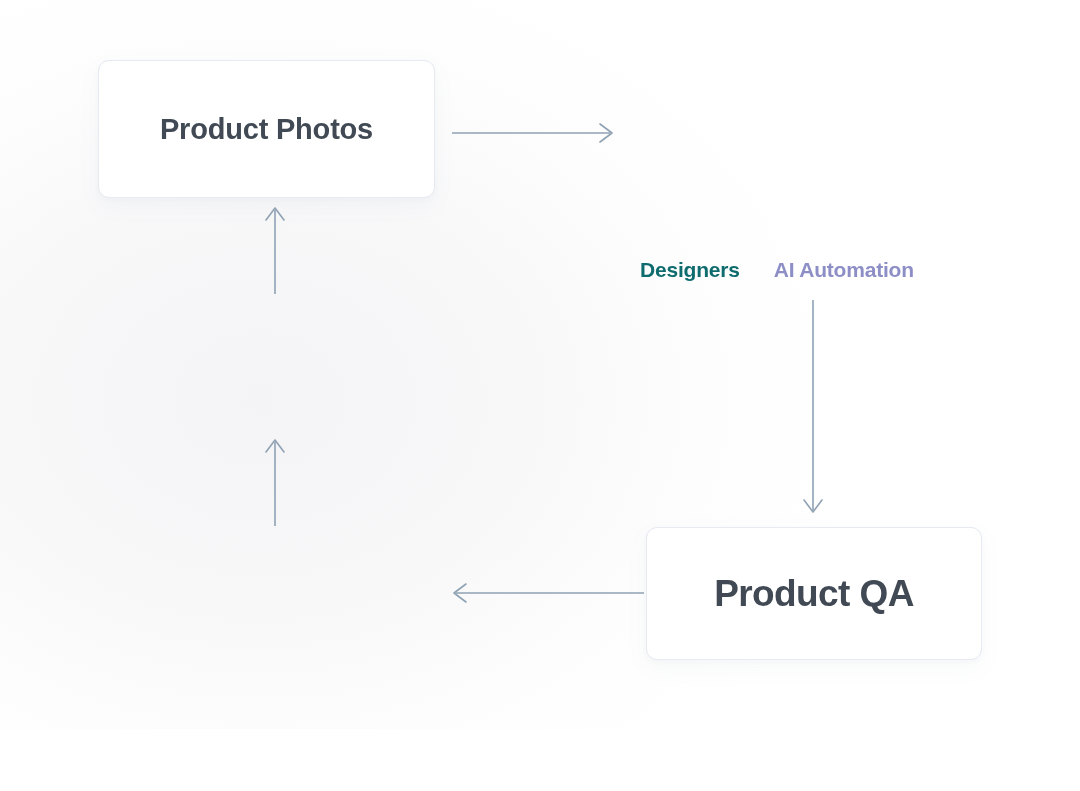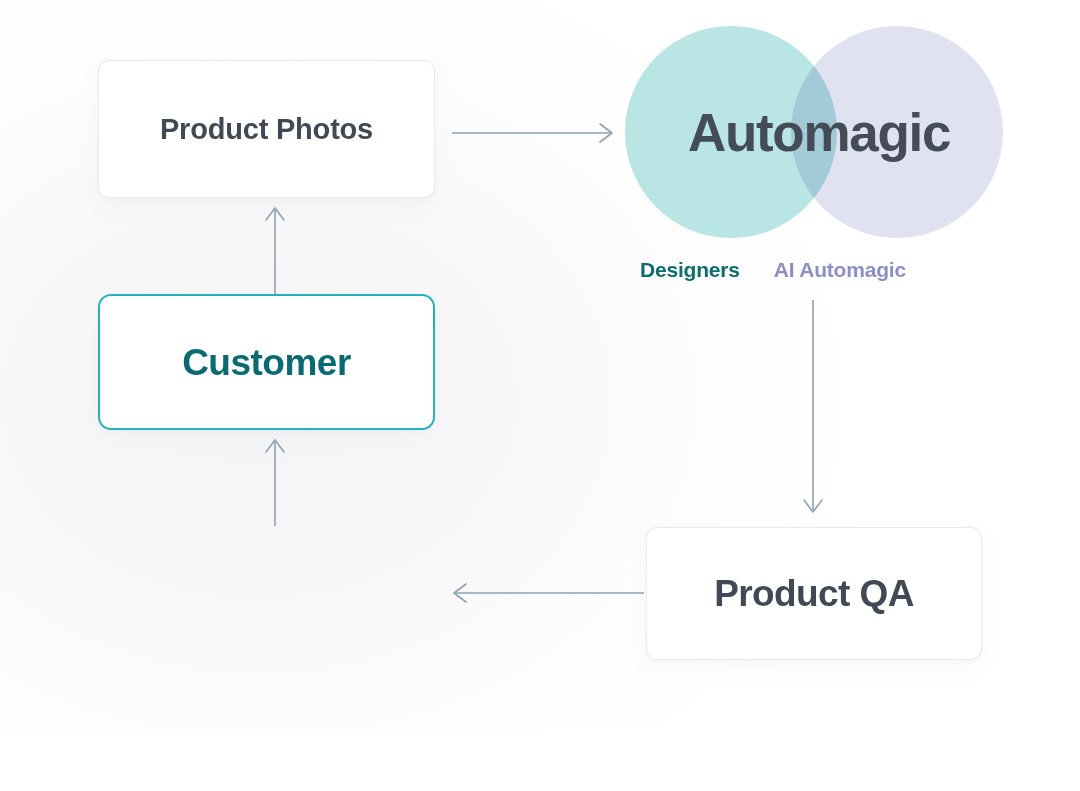--- a/index.html
+++ b/index.html
@@ -165,38 +165,30 @@
 </style>
 </head>
 <body>
 
 <div id="diagram-canvas">
 
   <div class="node-box" id="node-product-photos">
     <span class="node-label">Product Photos</span>
   </div>
 
-  <div class="node-box" id="node-customer">
-    <span class="node-label">Customer</span>
-  </div>
 
 
   <div class="node-box" id="node-visual-qa">
     <span class="node-label">Product QA</span>
   </div>
 
-  <div id="venn-group">
-    <div class="venn-circle" id="venn-circle-designers"></div>
-    <div class="venn-circle" id="venn-circle-ai"></div>
-    <div id="venn-title">Automagic</div>
-  </div>
 
   <div id="venn-legend">
     <span id="legend-designers">Designers</span>
-    <span id="legend-ai-automation">AI Automagic</span>
+    <span id="legend-ai-automation">AI Automation</span>
   </div>
 
   <svg class="arrow-svg" id="arrow-photos-to-automagic" viewBox="0 0 166 30">
     <line class="arrow-line" x1="0" y1="15" x2="158" y2="15"></line>
     <polyline class="arrow-head" points="148,6 160,15 148,24"></polyline>
   </svg>
 
   <svg class="arrow-svg" id="arrow-customer-to-photos" viewBox="0 0 34 88">
     <line class="arrow-line" x1="17" y1="88" x2="17" y2="4"></line>
     <polyline class="arrow-head" points="8,14 17,2 26,14"></polyline>

